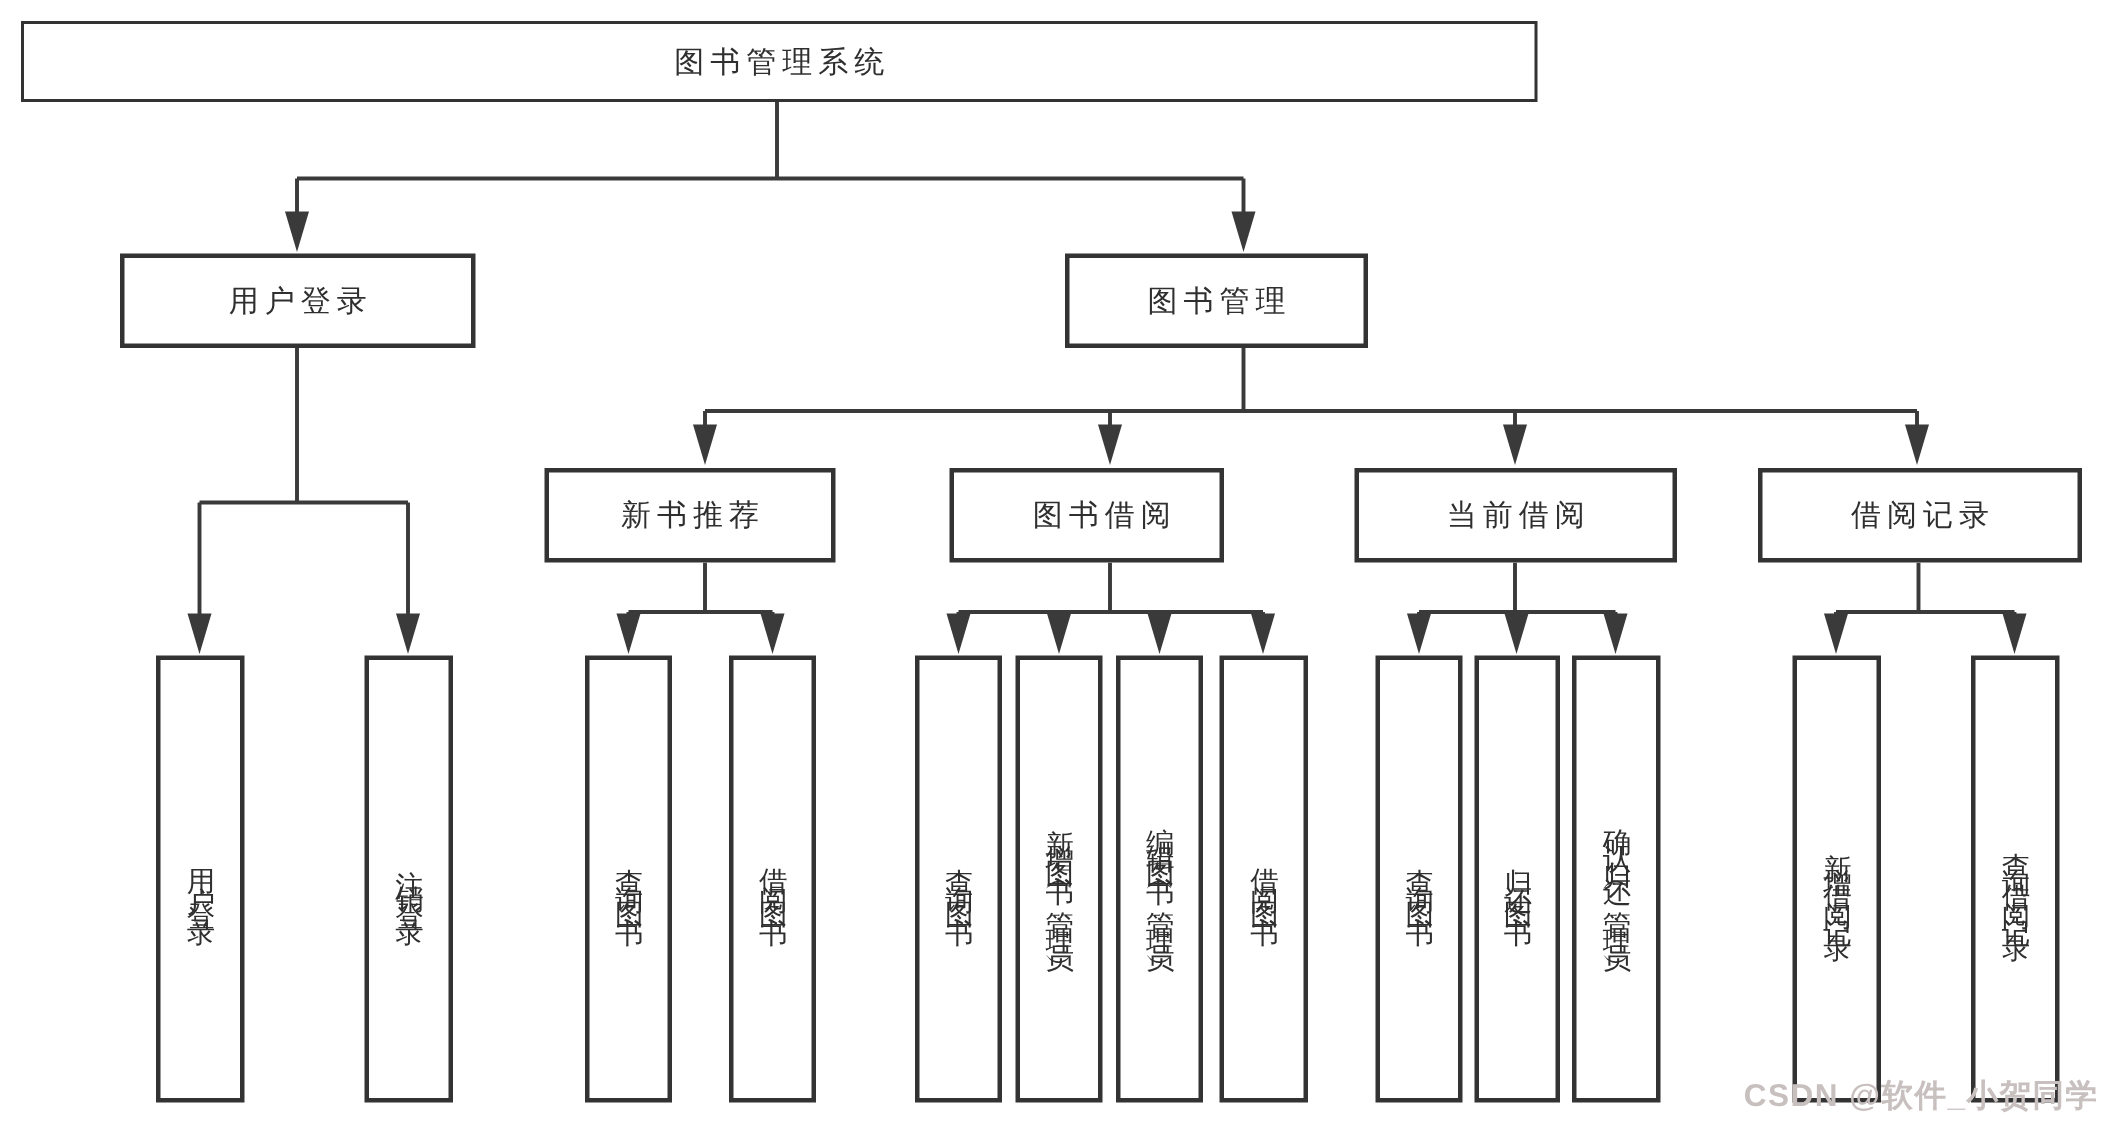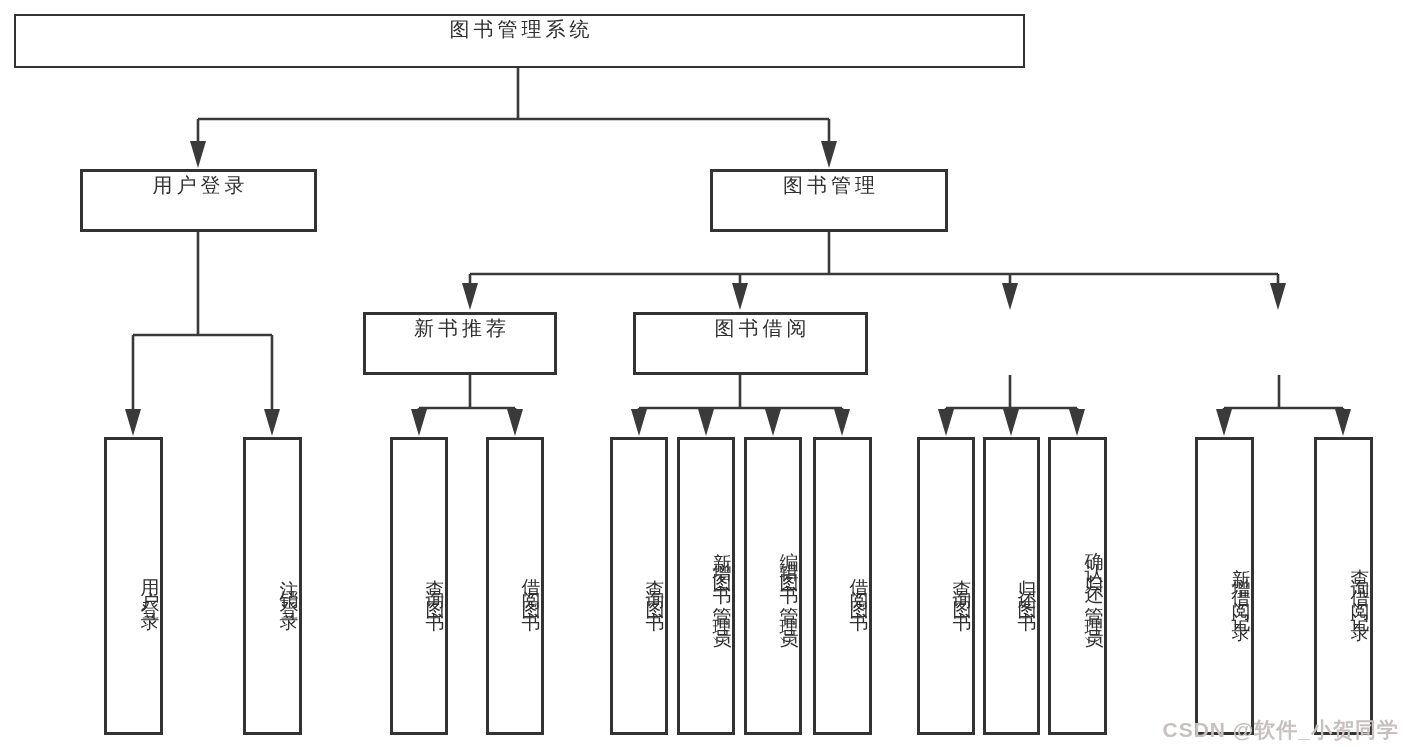--- a/index.html
+++ b/index.html
@@ -18,42 +18,42 @@
     background:var(--bg);
     overflow:hidden;
   }
   .connectors{position:absolute;left:0;top:0;width:1405px;height:747px;}
   .connectors path{fill:none;stroke:var(--line);stroke-width:2.6;}
   .connectors polygon{fill:var(--line);stroke:none;}
   .node{
     position:absolute;
     background:#fff;
     border:3px solid var(--border);
-    display:flex;justify-content:center;
+    display:flex;align-items:center;justify-content:center;
     font-size:20px;
     color:var(--text);
   }
   .node.h{letter-spacing:4px;text-indent:4px;white-space:nowrap;}
   .node.root{border-width:2.5px;}
   .node.v{
     writing-mode:vertical-rl;
     text-orientation:mixed;
     font-size:19px;
     letter-spacing:11px;
     line-height:1;
     padding:6px 0;
   }
   
   .b-root{left:14px;top:14px;width:1011px;height:54px;}
   
   .b-user{left:80px;top:169px;width:237px;height:63px;}
-  .b-mgmt{left:710px;top:169px;width:238px;height:63px;}
+  .b-mgmt{left:710px;top:169px;width:202px;height:63px;}
   
   .b-newrec{left:363px;top:312px;width:194px;height:63px;}
-  .b-borrow{left:633px;top:312px;width:235px;height:63px;padding-left:20px;}
+  .b-borrow{left:633px;top:312px;width:183px;height:63px;padding-left:20px;}
   .b-current{left:903px;top:312px;width:215px;height:63px;}
   .b-records{left:1172px;top:312px;width:216px;height:63px;}
   
   .leaf{top:437px;height:298px;}
   .b-l1{left:104px;width:59px;}
   .b-l2{left:243px;width:59px;}
   .b-l3{left:390px;width:58px;}
   .b-l4{left:486px;width:58px;}
   .b-l5{left:610px;width:58px;}
   .b-l6{left:677px;width:58px;}
@@ -126,20 +126,26 @@
   <div class="node h b-mgmt">
     <span>图书管理</span>
   </div>
 
   <div class="node h b-newrec">
     <span>新书推荐</span>
   </div>
   <div class="node h b-borrow">
     <span>图书借阅</span>
   </div>
+  <div class="node h b-current">
+    <span>当前借阅</span>
+  </div>
+  <div class="node h b-records">
+    <span>借阅记录</span>
+  </div>
 
   <div class="node v leaf b-l1">
     <span>用户登录</span>
   </div>
   <div class="node v leaf b-l2">
     <span>注销登录</span>
   </div>
 
   <div class="node v leaf b-l3">
     <span>查询图书</span>

